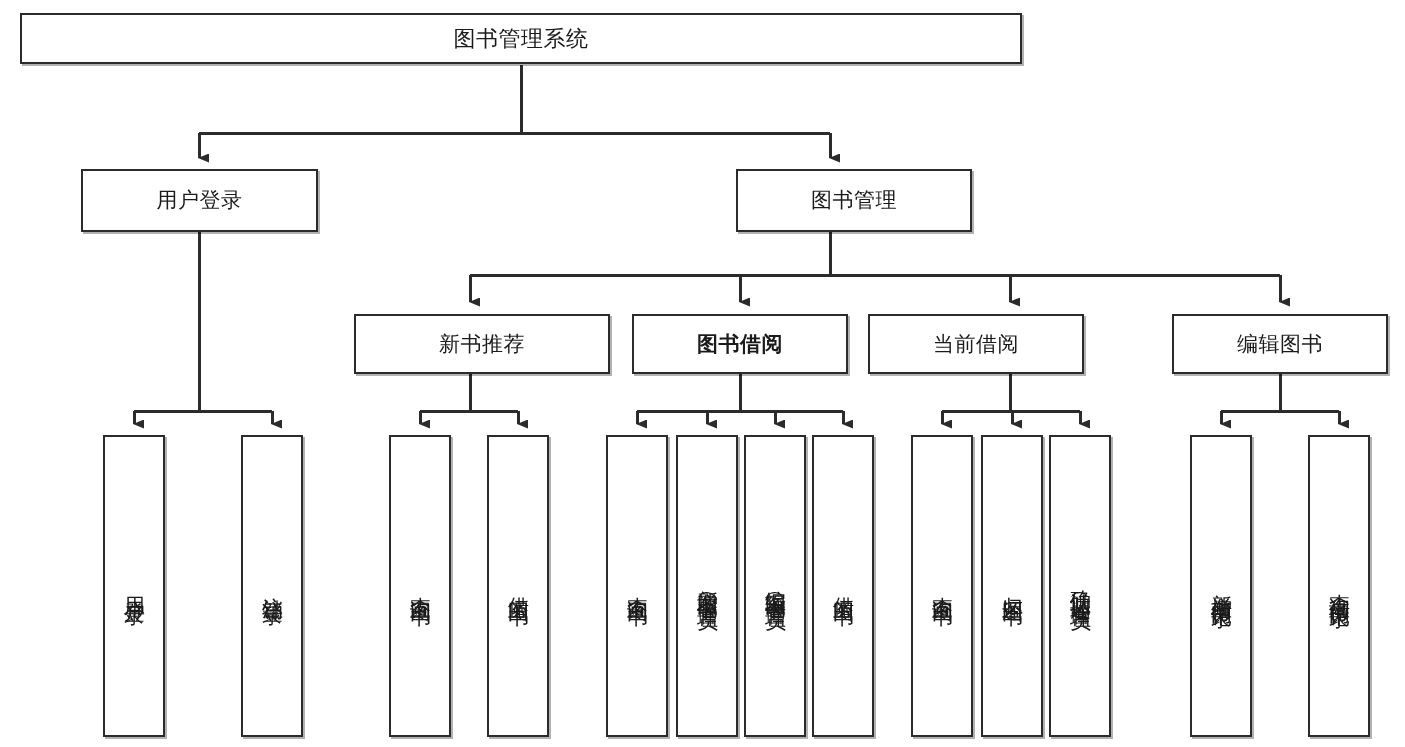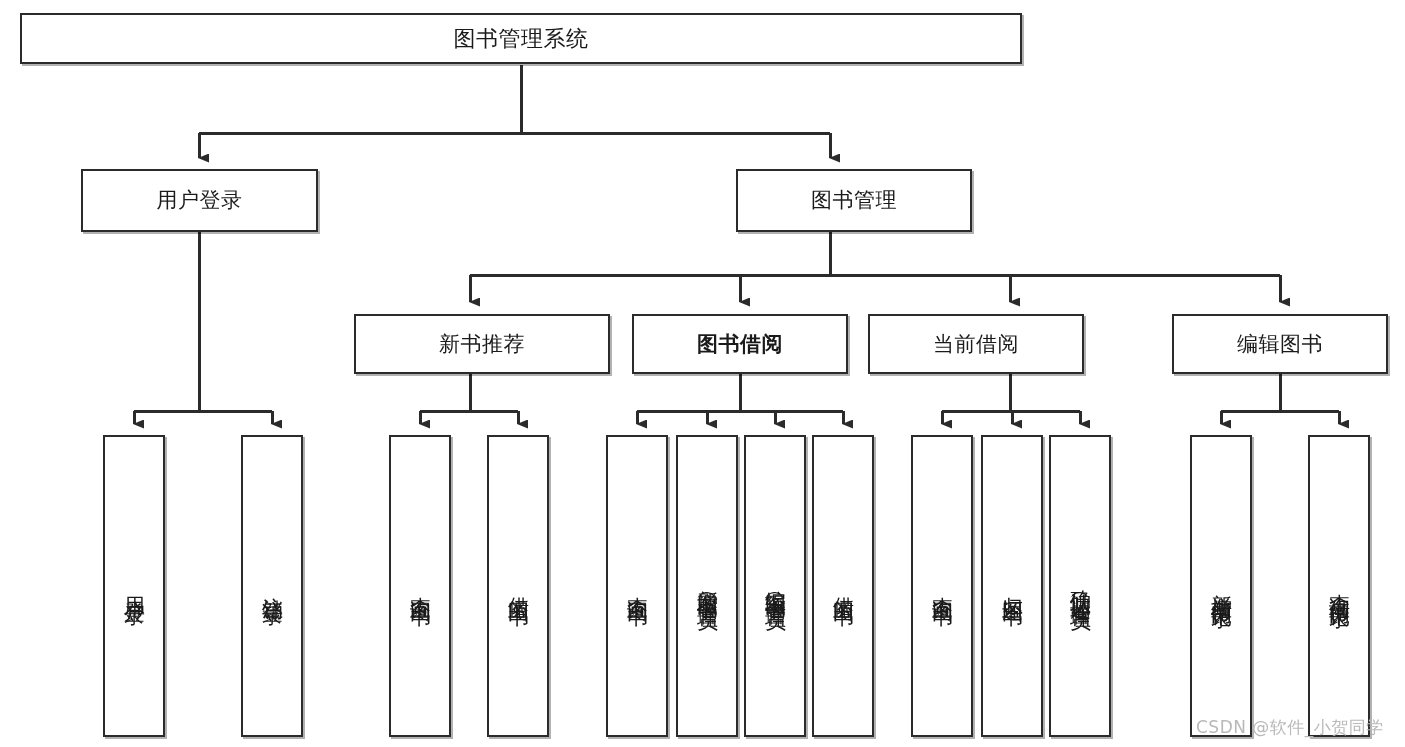--- a/index.html
+++ b/index.html
@@ -185,15 +185,14 @@
   <div class="node leaf" style="left:1049px; top:435px; width:62px; height:302px;">
     <span class="node-label">确认归还（管理员）</span>
   </div>
   <div class="node leaf" style="left:1190px; top:435px; width:62px; height:302px;">
     <span class="node-label">新增借阅记录</span>
   </div>
   <div class="node leaf" style="left:1308px; top:435px; width:62px; height:302px;">
     <span class="node-label">查询借阅记录</span>
   </div>
 
-  <div class="watermark" style="left:1196px; top:716px;">CSDN @软件_小贺同学</div>
 
 </div>
 
 </body></html>

